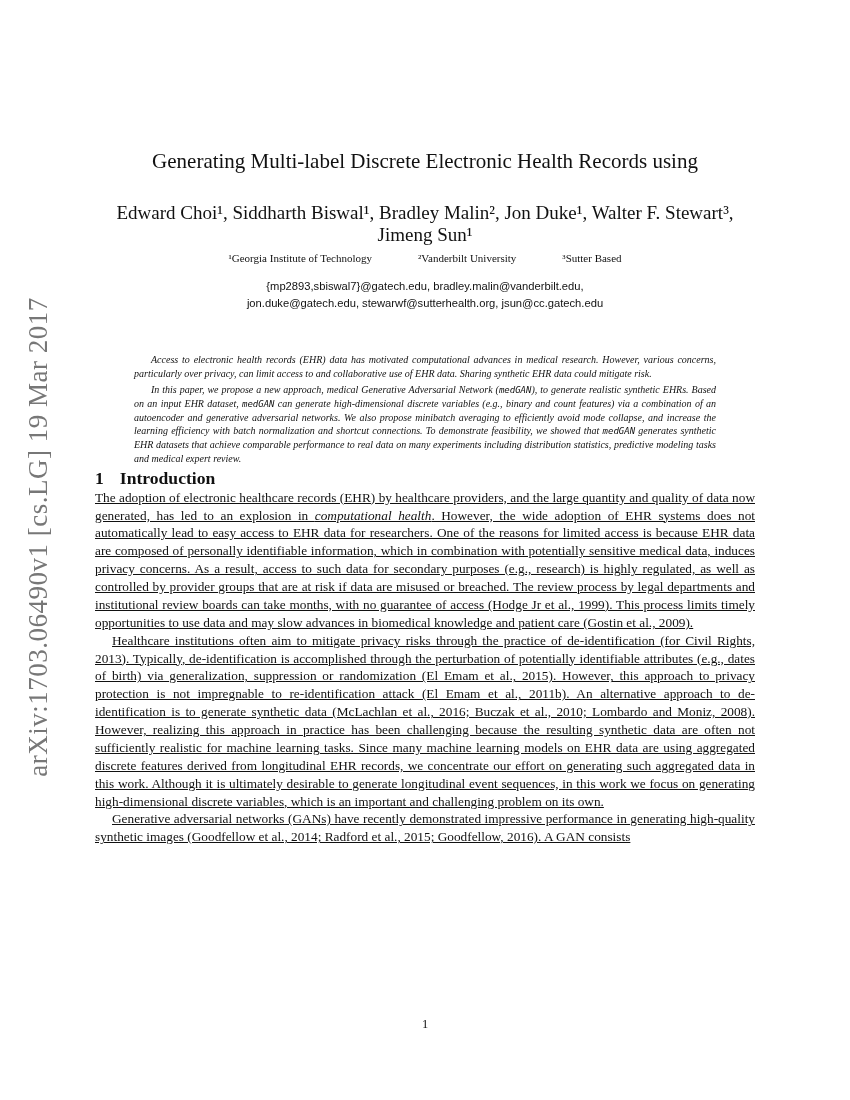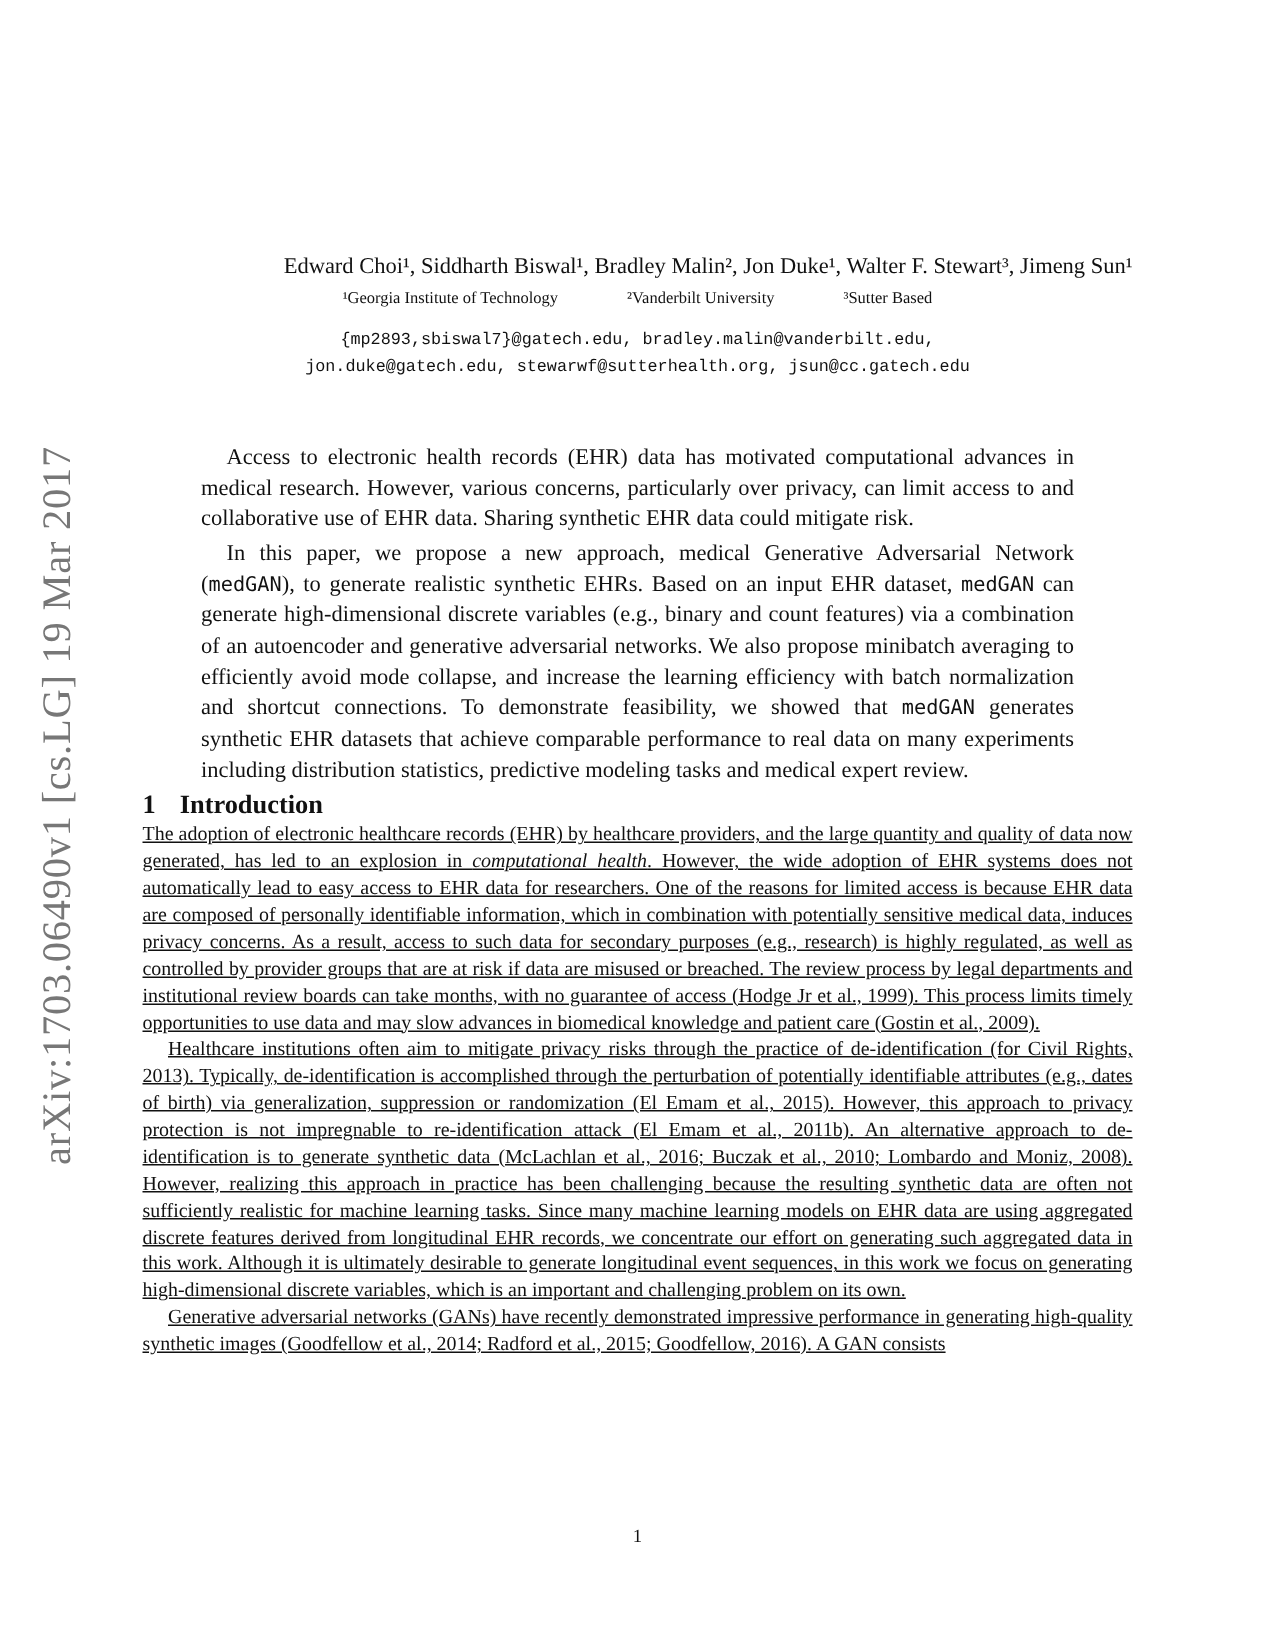--- a/index.html
+++ b/index.html
@@ -28,54 +28,55 @@
     margin: 0 auto;
     padding-top: 146px;
     font-size: 13.3px;
   }
   .title {
     text-align: center;
     font-size: 21px;
     line-height: 1.5;
   }
   .authors {
-    text-align: right;
-    font-size: 15px;
+    text-align: center;
+    font-size: 19px;
     margin-top: 24px;
   }
   .affiliations {
     display: flex;
     justify-content: center;
     gap: 46px;
     font-size: 11px;
     margin-top: 6px;
   }
   .emails {
     text-align: center;
-    font-family: Liberation Mono, monospace;
+    font-family: Liberation Sans, sans-serif;
     font-size: 11.2px;
     margin-top: 14px;
     line-height: 1.6;
   }
   .abstract {
     width: 582px;
     margin: 40px auto 0 auto;
   }
   .abstract-heading {
     text-align: center;
     font-weight: bold;
     font-size: 13.2px;
     margin-bottom: 9px;
   }
   .abstract p {
-    font-size: 15px;
+    font-size: 10px;
     line-height: 1.38;
     text-align: justify;
     text-indent: 17px;
     margin: 0 0 2px 0;
+    font-style: italic;
   }
   .section-heading {
     font-size: 17.6px;
     font-weight: bold;
   }
   .section-heading .sec-num { margin-right: 16px; }
   .body { margin-top: 0; text-decoration: underline; }
   .body p {
     line-height: 1.345;
     text-align: justify;
@@ -100,20 +101,21 @@
 </head>
 <body>
 
 <div class="page">
 
   <div class="arxiv-watermark">arXiv:1703.06490v1 [cs.LG] 19 Mar 2017</div>
 
   <div class="content">
 
     <div class="title">
+      <div>Generating Multi-label Discrete Electronic Health Records using</div>
     </div>
 
     <div class="authors">Edward Choi¹, Siddharth Biswal¹, Bradley Malin², Jon Duke¹, Walter F. Stewart³, Jimeng Sun¹</div>
 
     <div class="affiliations">
       <span>¹Georgia Institute of Technology</span>
       <span>²Vanderbilt University</span>
       <span>³Sutter Based</span>
     </div>
 

